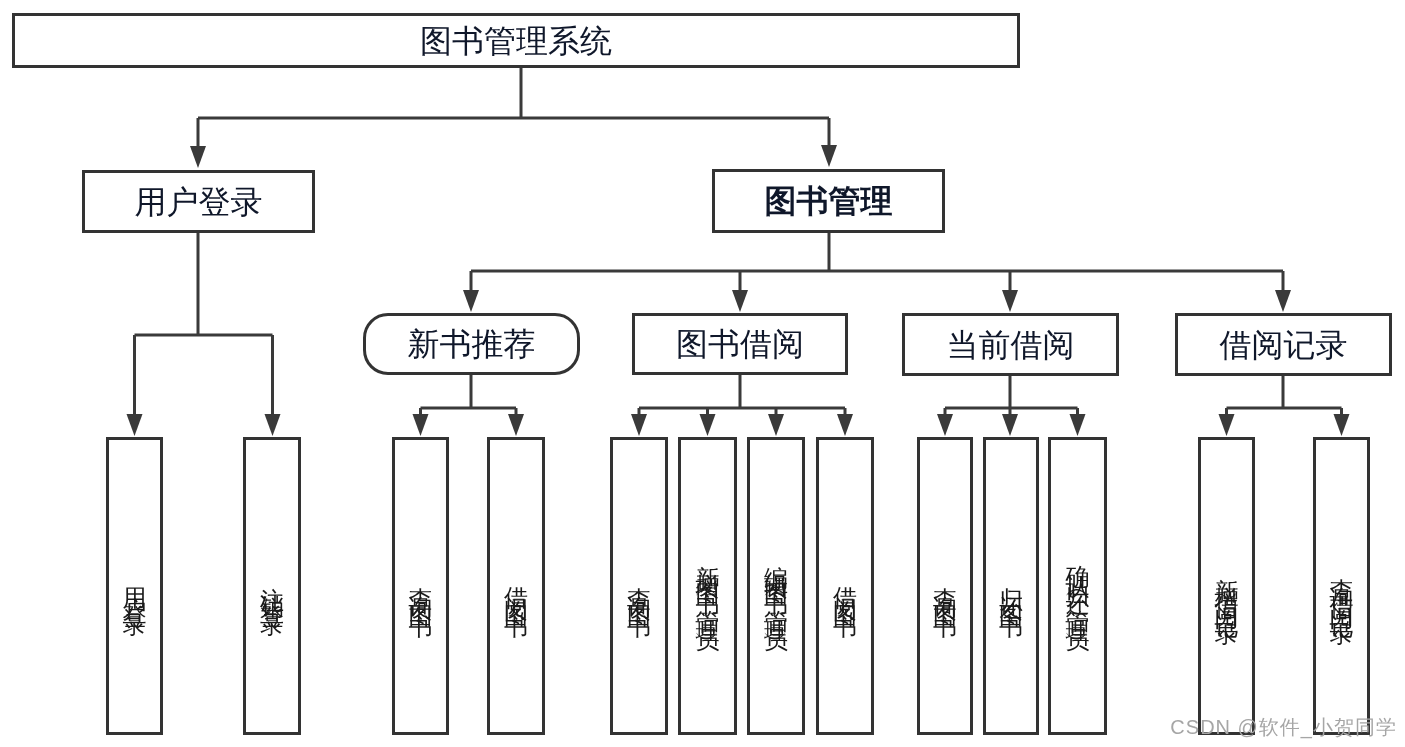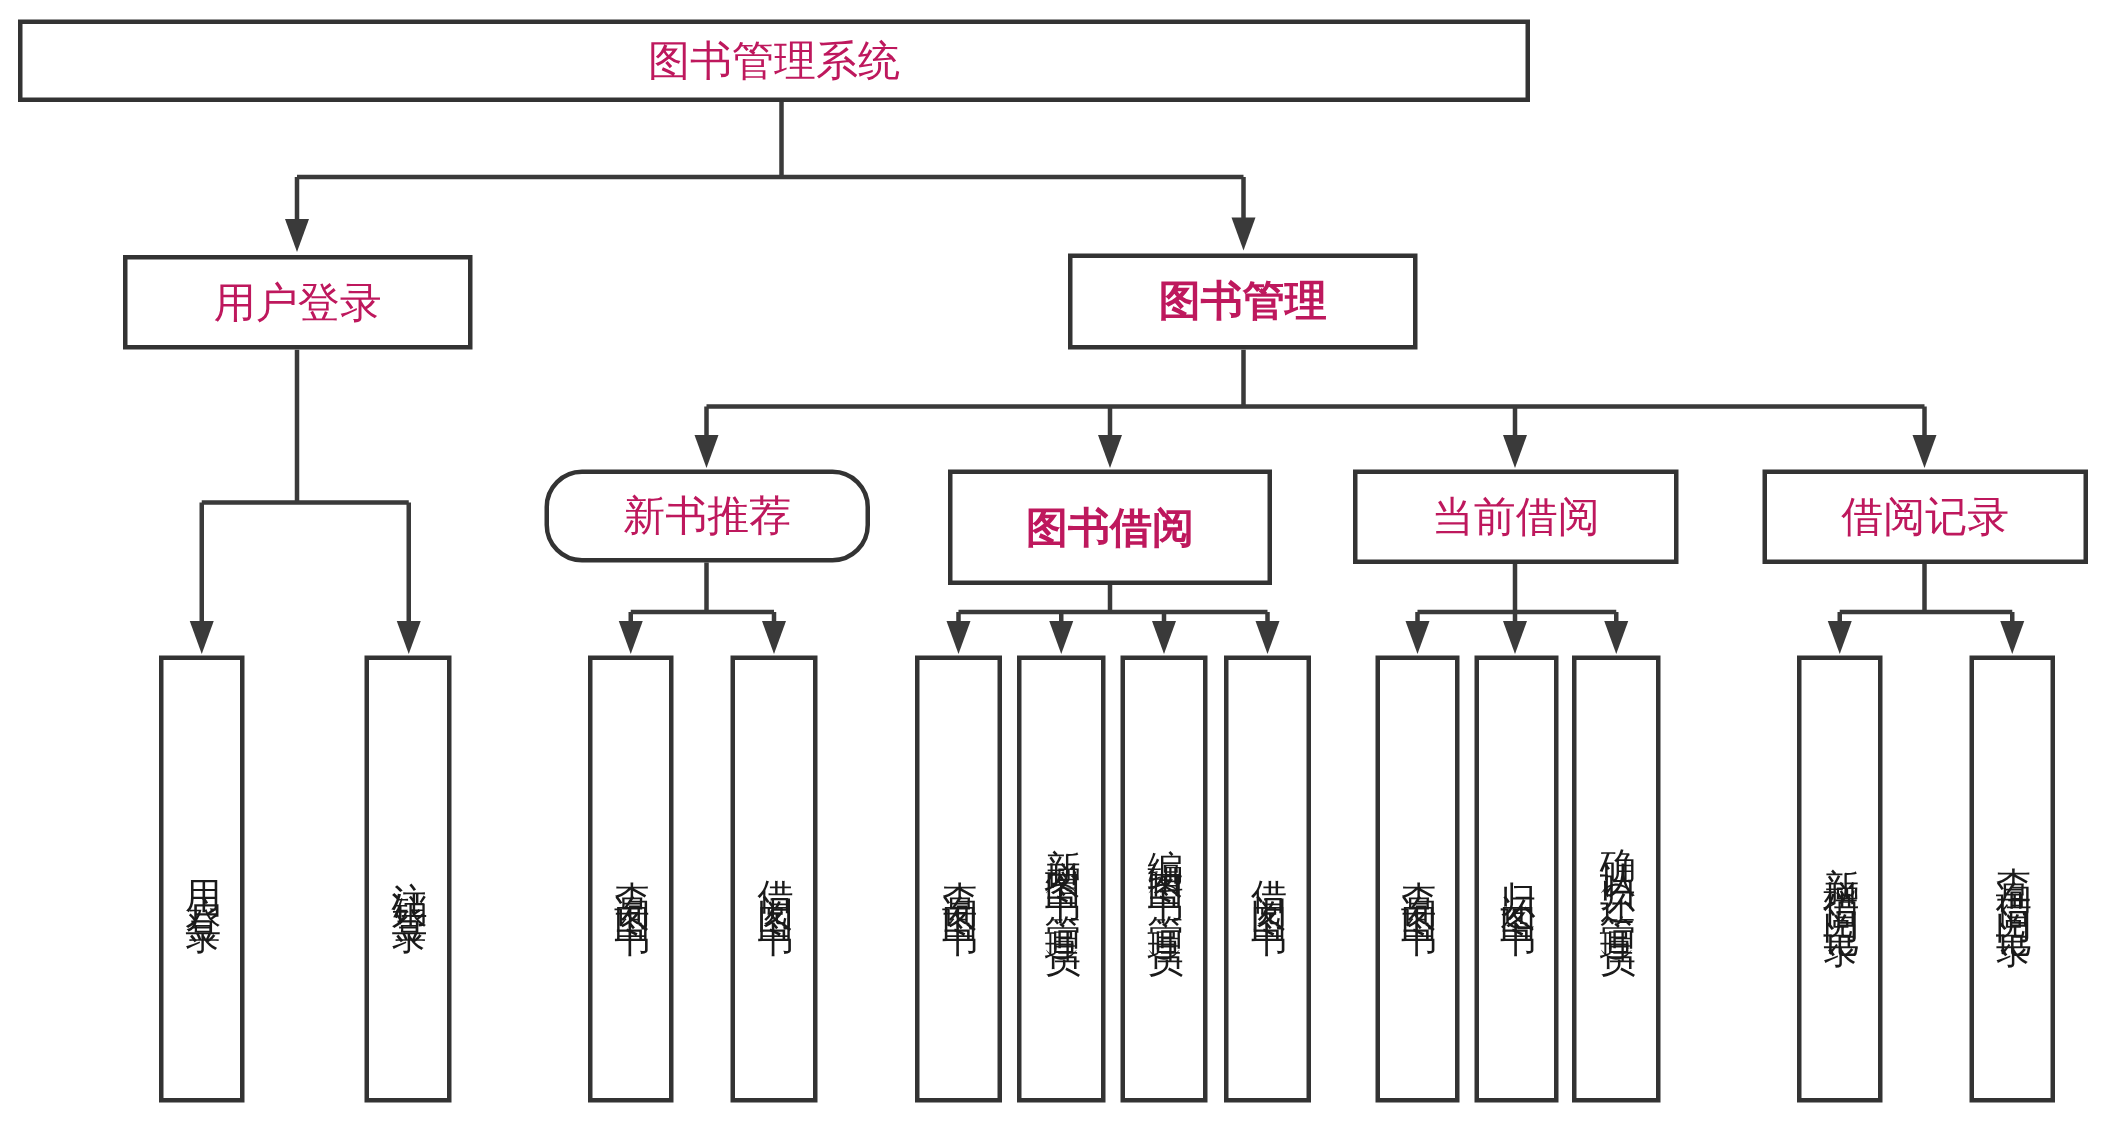--- a/index.html
+++ b/index.html
@@ -20,42 +20,42 @@
     position: absolute;
     background: #ffffff;
     border: 3px solid #333333;
     box-sizing: border-box;
     display: flex;
     align-items: center;
     justify-content: center;
     color: #1a1a1a;
   }
   .hlabel {
-    font-size: 28px;
+    font-size: 32px;
     line-height: 1;
     white-space: nowrap;
-    color: #be185d;
+    color: #0f172a;
   }
   .vlabel {
     writing-mode: vertical-rl;
     text-orientation: mixed;
     font-size: 24px;
     letter-spacing: 9px;
     line-height: 1;
     white-space: nowrap;
     color: #1a1a1a;
   }
   
   #n-root      { left: 12px;  top: 13px;  width: 1008px; height: 55px; }
   
   #n-user-login{ left: 82px;  top: 170px; width: 233px;  height: 63px; }
   #n-book-mgmt { left: 712px; top: 169px; width: 233px;  height: 64px; font-weight: bold; }
   
   #n-new-rec   { left: 363px; top: 313px; width: 217px;  height: 62px; border-radius: 25px; }
-  #n-borrowing { left: 632px; top: 313px; width: 216px;  height: 77px; font-weight: bold; }
+  #n-borrowing { left: 632px; top: 313px; width: 216px;  height: 62px; }
   #n-current   { left: 902px; top: 313px; width: 217px;  height: 63px; }
   #n-records   { left: 1175px;top: 313px; width: 217px;  height: 63px; }
   
   .leaf { top: 437px; height: 298px; }
   #l-ul-login   { left: 106px;  width: 57px; }
   #l-ul-logout  { left: 243px;  width: 58px; }
   #l-nr-query   { left: 392px;  width: 57px; }
   #l-nr-borrow  { left: 487px;  width: 58px; }
   #l-bb-query   { left: 610px;  width: 58px; }
   #l-bb-add     { left: 678px;  width: 59px; }
@@ -190,14 +190,15 @@
     <span class="vlabel">确认归还（管理员）</span>
   </div>
 
   <div class="node leaf" id="l-br-add">
     <span class="vlabel">新增借阅记录</span>
   </div>
   <div class="node leaf" id="l-br-query">
     <span class="vlabel">查询借阅记录</span>
   </div>
 
+  <div class="watermark">CSDN @软件_小贺同学</div>
 
 </div>
 
 </body></html>

